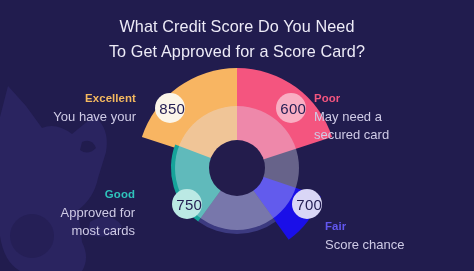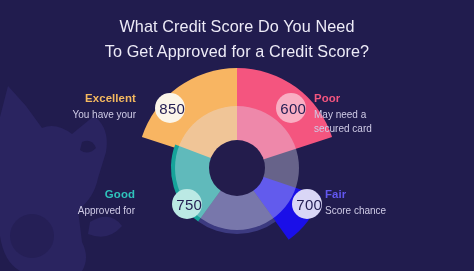--- a/index.html
+++ b/index.html
@@ -73,57 +73,57 @@
   
   .lbl{position:absolute;}
   .lbl .head{
     font-size:11.4px;
     font-weight:700;
     letter-spacing:.1px;
     margin:0 0 3px 0;
     line-height:1.1;
   }
   .lbl .sub{
-    font-size:10px;
+    font-size:13px;
     color:#CFCBE6;
     line-height:1.45;
     font-weight:400;
   }
   .lbl .sub span{display:block;}
 
   .lbl-excellent{left:26px;top:92px;width:110px;text-align:right;}
   .lbl-excellent .head{color:#F5B95F;}
 
   .lbl-poor{left:314px;top:92px;width:120px;text-align:left;}
   .lbl-poor .head{color:#F4557F;}
 
   .lbl-good{left:20px;top:188px;width:115px;text-align:right;}
   .lbl-good .head{color:#2FC3BB;}
 
   .lbl-fair{left:325px;top:188px;width:120px;text-align:left;}
-  .lbl-fair .head{color:#6257F0;}
+  .lbl-fair .head{color:#6257F0;margin-top:32px;}
 </style>
 </head>
 <body>
 
 <div id="stage">
 
   <svg class="watermark" viewBox="0 0 150 185" xmlns="http://www.w3.org/2000/svg" aria-hidden="true">
     <g fill="#2A2460">
       <path d="M22 0 L6 62 Q0 88 8 112 L14 150 Q18 176 34 185 L96 185 Q104 172 96 156
                L92 124 Q108 112 112 92 L120 66 Q124 42 108 30 L86 48 Q70 36 56 42 L40 20 Z"></path>
       <path d="M96 56 q10 -4 14 6 q-8 8 -16 2 Z" fill="#211C4E"></path>
       <path d="M104 136 q20 -12 32 4 q-14 16 -34 8 Z"></path>
       <circle cx="46" cy="150" r="22" fill="#211C4E" opacity="0.55"></circle>
     </g>
   </svg>
 
   <div class="title">
     <span>What Credit Score Do You Need</span>
-    <span class="l2">To Get Approved for a Credit Score?</span>
+    <span class="l2">To Get Approved for a Score Card?</span>
   </div>
 
   <div class="chart-wrap">
     <svg class="chart-svg" viewBox="0 0 236 208" xmlns="http://www.w3.org/2000/svg">
 
       <path fill="#F8B562" d="M118 104 L118 4 A100 100 0 0 0 22.9 73.1 Z"></path>
 
       <path fill="#F4557F" d="M118 104 L118 4 A100 100 0 0 1 213.1 73.1 Z"></path>
 
       <path fill="#1A0FE8" d="M118 104 L201.7 132.2 A88 88 0 0 1 169.7 175.7 Z"></path>
@@ -163,20 +163,21 @@
     <div class="sub">
       <span>May need a</span>
       <span>secured card</span>
     </div>
   </div>
 
   <div class="lbl lbl-good">
     <div class="head">Good</div>
     <div class="sub">
       <span>Approved for</span>
+      <span>most cards</span>
     </div>
   </div>
 
   <div class="lbl lbl-fair">
     <div class="head">Fair</div>
     <div class="sub">
       <span>Score chance</span>
     </div>
   </div>
 

